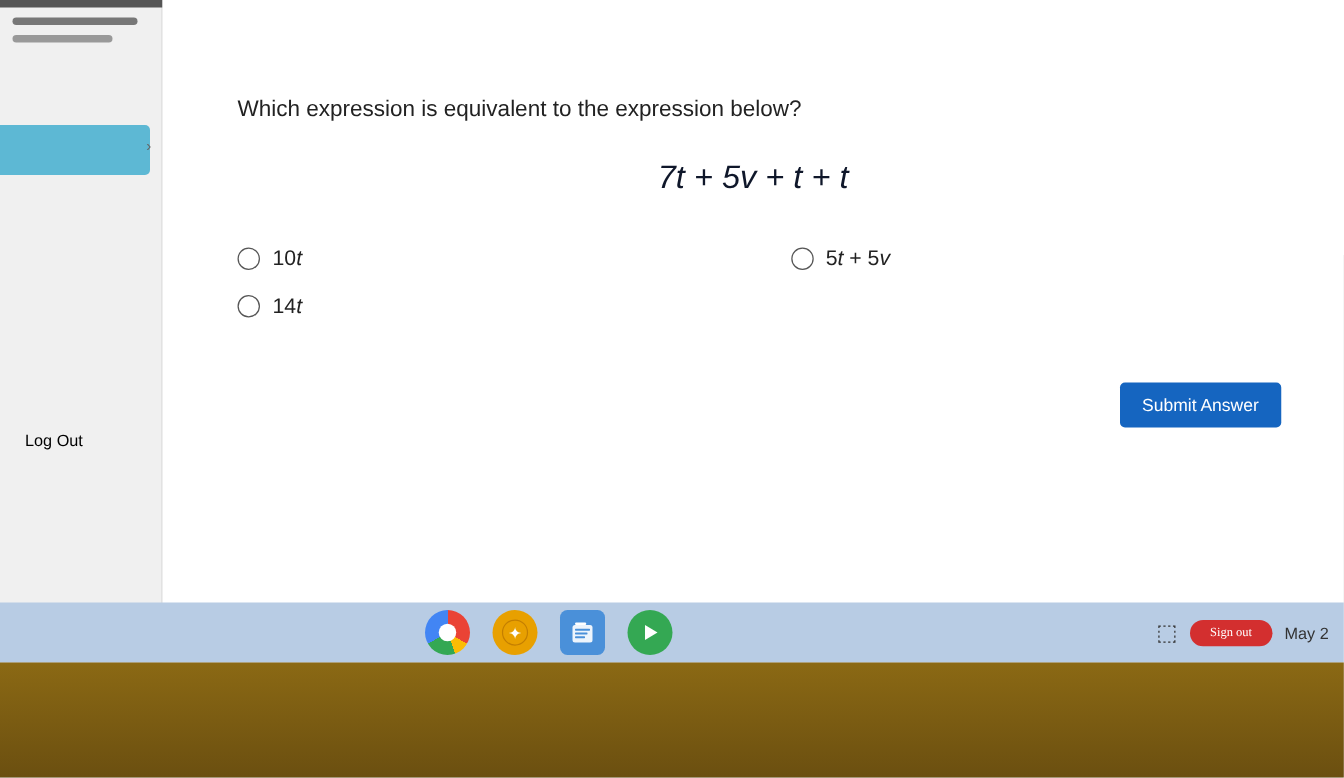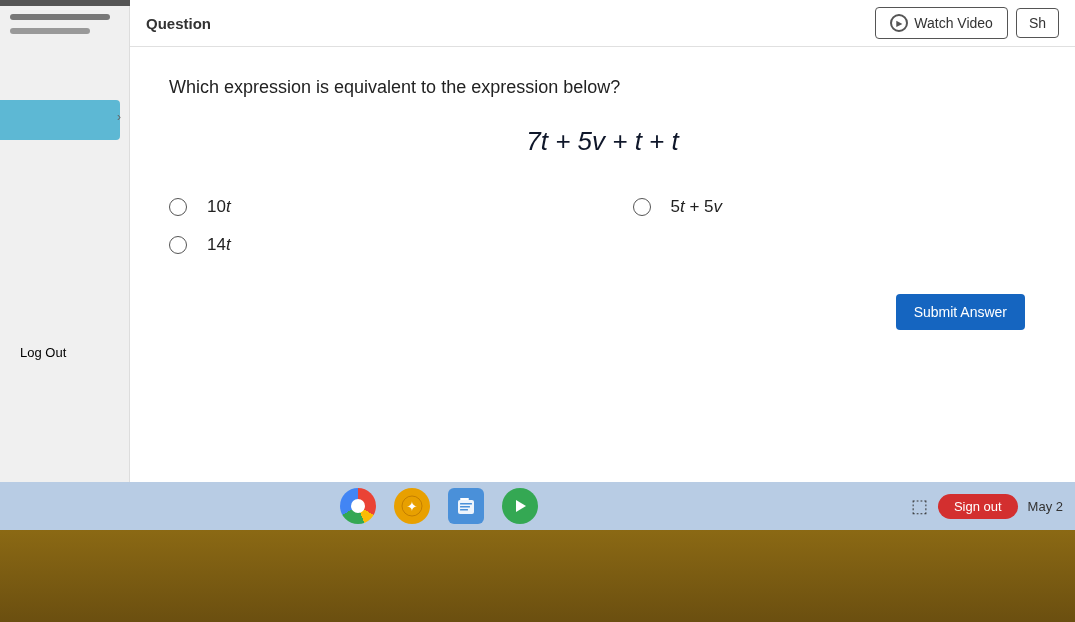--- a/index.html
+++ b/index.html
@@ -114,21 +114,21 @@
       background: #fff;
       cursor: pointer;
     }
 
     
     .question-area {
       position: absolute;
       top: 47px;
       left: 0;
       right: 0;
-      padding: 30px 39px;
+      padding: 30px 60px;
     }
     .question-text {
       font-size: 18px;
       color: #222;
       margin-bottom: 28px;
     }
     .expression {
       font-size: 26px;
       color: #0f172a;
       text-align: center;
@@ -145,40 +145,40 @@
     
     .answers-grid {
       display: grid;
       grid-template-columns: 1fr 1fr;
       gap: 18px 60px;
       margin-bottom: 30px;
     }
     .answer-option {
       display: flex;
       align-items: center;
-      gap: 20px;
+      gap: 10px;
       font-size: 17px;
       color: #222;
       cursor: pointer;
     }
     .radio-circle {
       width: 18px;
       height: 18px;
       border-radius: 50%;
       border: 1.5px solid #555;
       background: #fff;
       flex-shrink: 0;
       display: inline-block;
     }
 
     
     .submit-btn {
       position: absolute;
       right: 50px;
-      top: 294px;
+      top: 306px;
       background: #1565c0;
       color: #fff;
       border: none;
       border-radius: 4px;
       padding: 10px 18px;
       font-size: 14px;
       cursor: pointer;
     }
 
     
@@ -241,22 +241,23 @@
       font-size: 18px;
       color: #333;
       cursor: pointer;
     }
     .sign-out-btn {
       background: #d32f2f;
       color: #fff;
       border: none;
       border-radius: 20px;
       padding: 5px 16px;
-      font-size: 13px;
-      cursor: pointer;
+      font-size: 10px;
+      cursor: pointer;
+      font-family: Liberation Serif, serif;
     }
     .date-text {
       font-size: 13px;
       color: #333;
     }
 
     
     .bottom-wood {
       position: absolute;
       bottom: 0;
@@ -301,30 +302,20 @@
   <div class="sidebar-top-bar"></div>
   <div class="slider-bar"></div>
   <div class="slider-bar2"></div>
   <div class="sidebar-blue-bar"></div>
   <div class="sidebar-chevron">›</div>
   <button class="log-out-btn">Log Out</button>
 </div>
 
 <div class="main-content">
 
-  <div class="top-bar">
-    <span class="question-label">Question</span>
-    <div class="top-right-buttons">
-      <button class="watch-video-btn">
-        <div class="play-circle-icon">▶</div>
-        <span>Watch Video</span>
-      </button>
-      <button class="sh-btn">Sh</button>
-    </div>
-  </div>
 
   <div class="question-area">
     <div class="question-text">Which expression is equivalent to the expression below?</div>
     <div class="expression">
       7<i>t</i> + 5<i>v</i> + <i>t</i> + <i>t</i>
     </div>
     <div class="answers-grid">
       <div class="answer-option">
         <span class="radio-circle"></span>
         <span>10<i>t</i></span>

